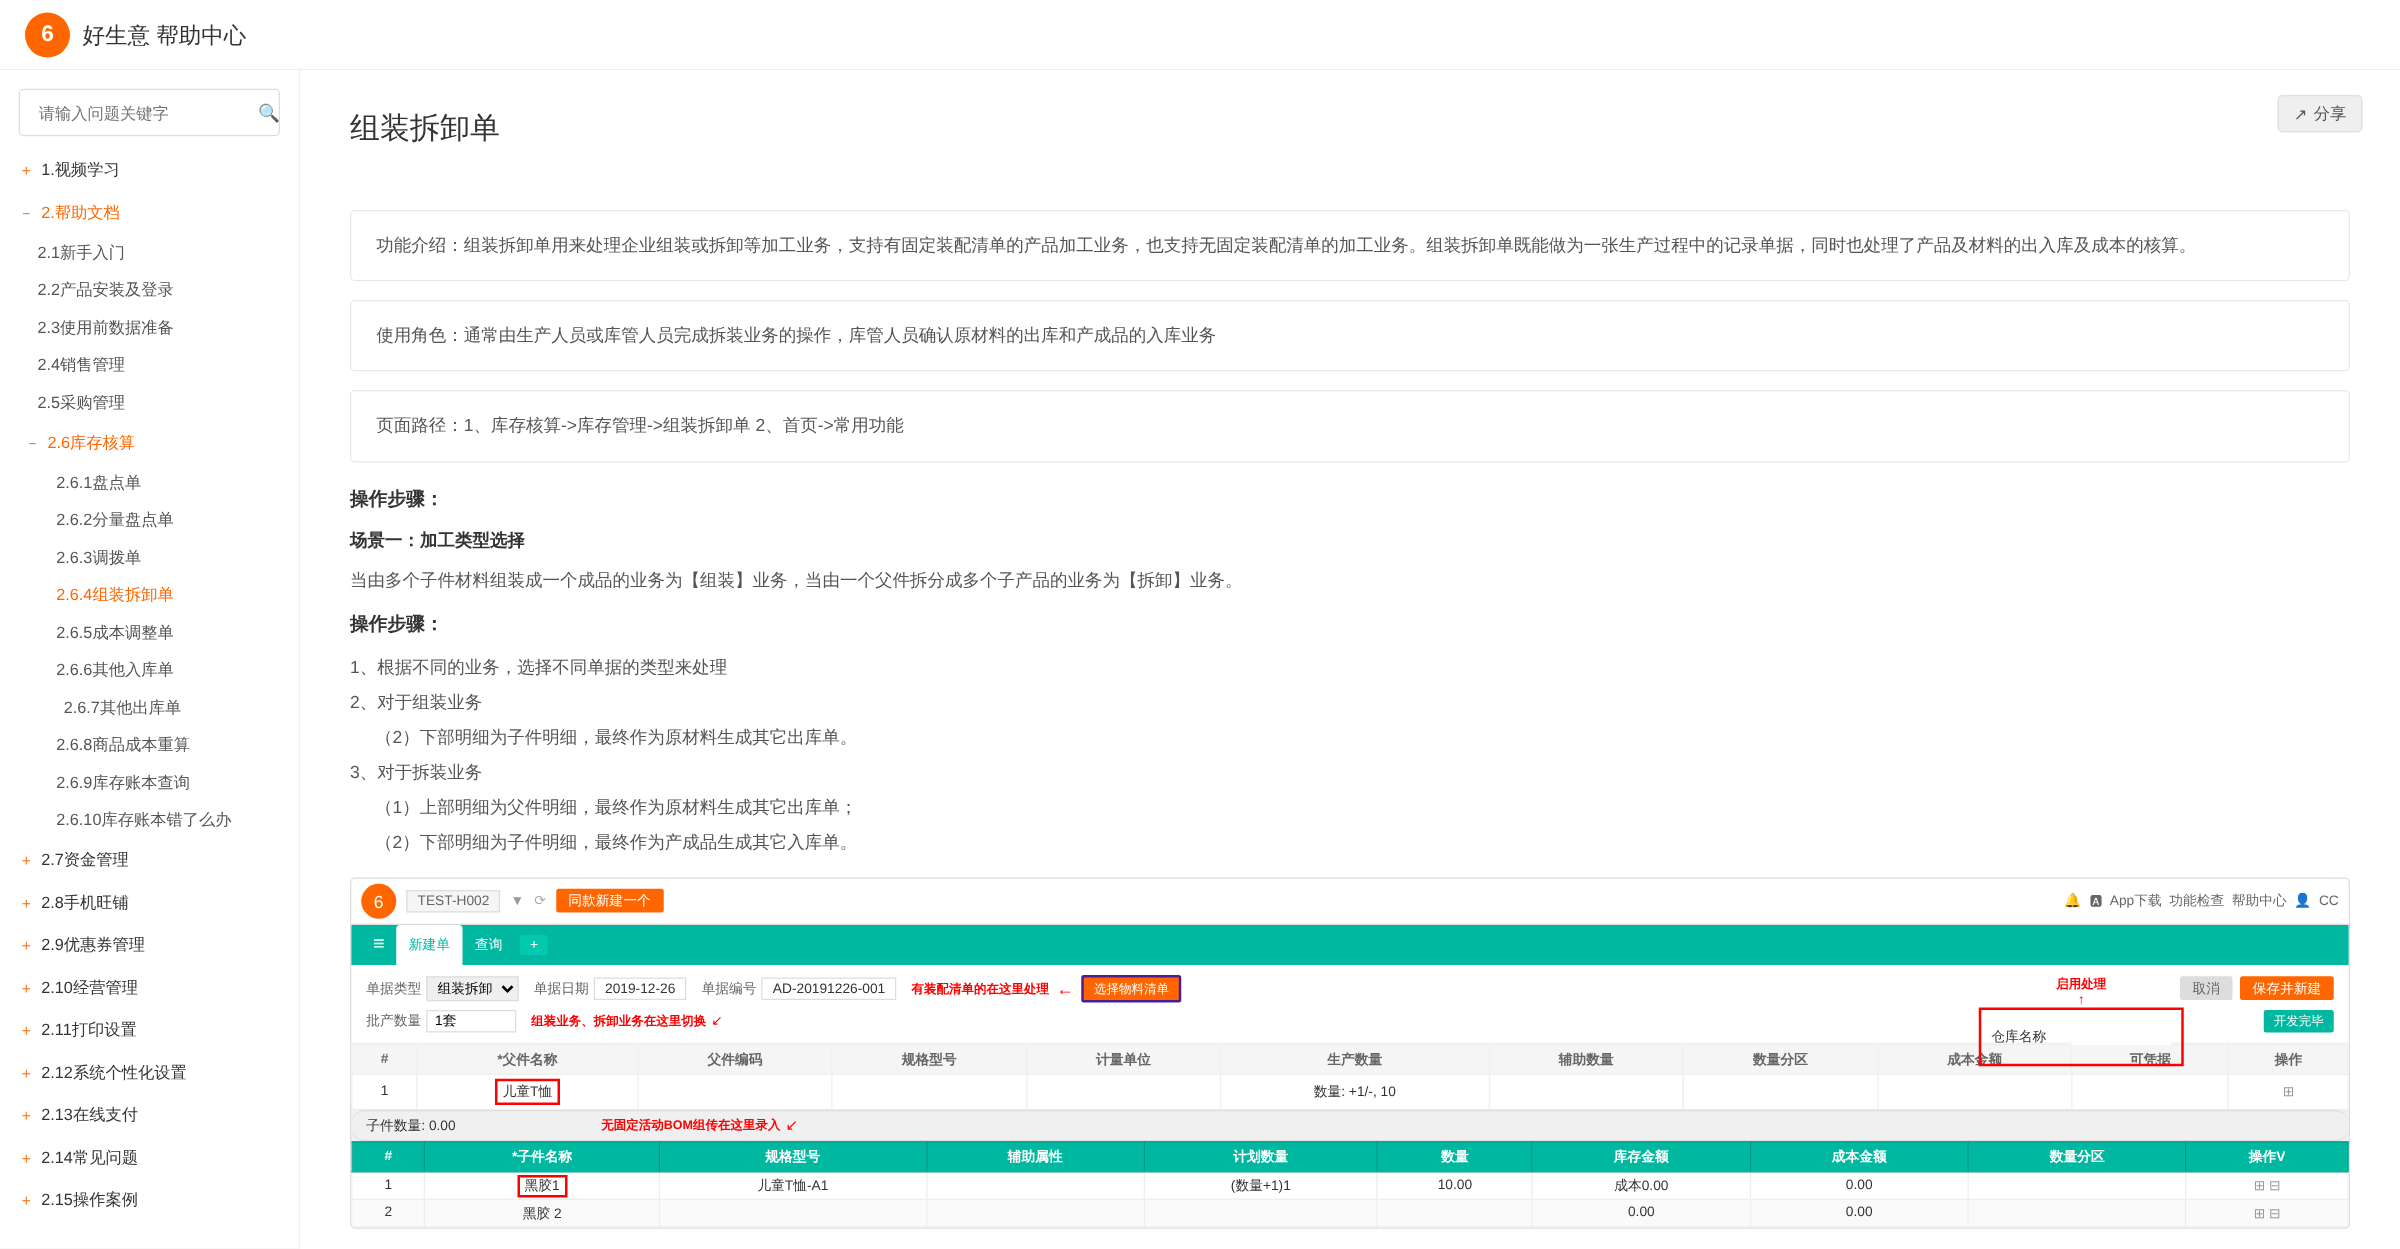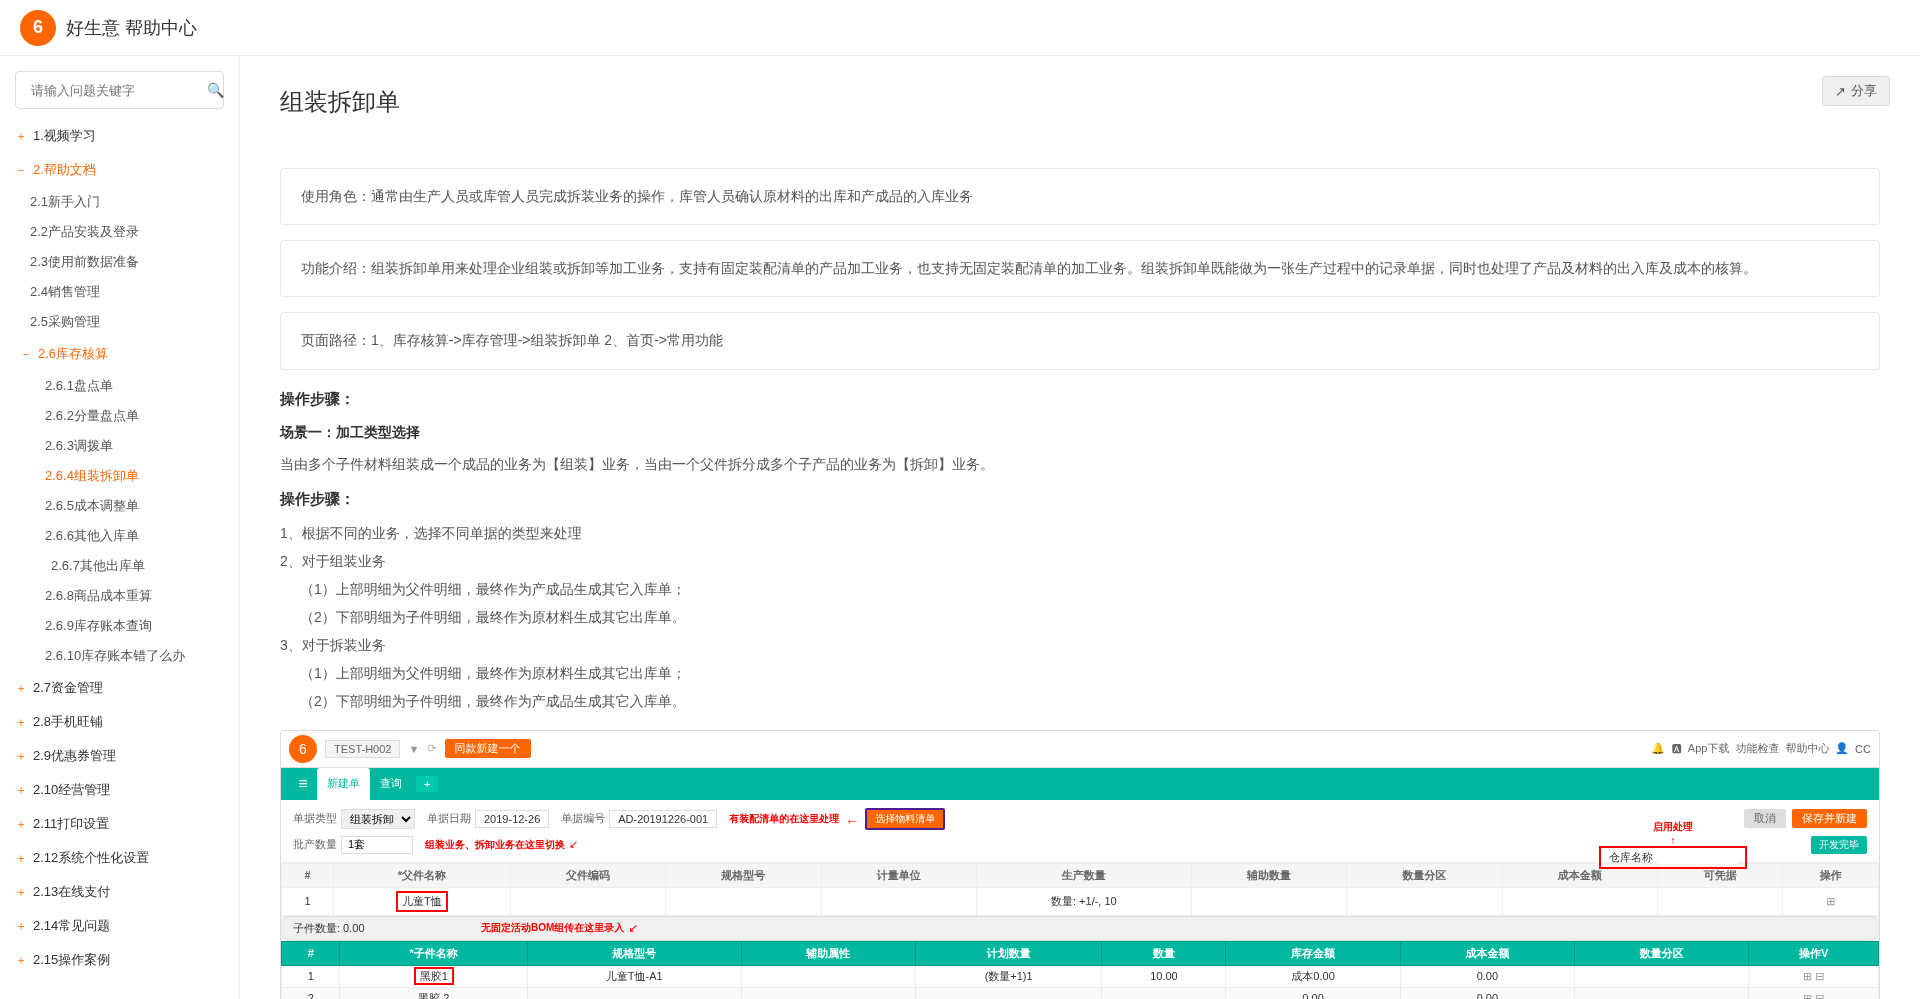--- a/index.html
+++ b/index.html
@@ -186,45 +186,44 @@
 
     <div style="display:flex; align-items:center; justify-content:space-between; margin-bottom:25px;">
       <h1 class="page-title">组装拆卸单</h1>
       <button class="share-btn">
         <span>↗</span>
         <span>分享</span>
       </button>
     </div>
 
     <div class="info-block">
+      <span>功能介绍：组装拆卸单用来处理企业组装或拆卸等加工业务，支持有固定装配清单的产品加工业务，也支持无固定装配清单的加工业务。组装拆卸单既能做为一张生产过程中的记录单据，同时也处理了产品及材料的出入库及成本的核算。</span>
+    </div>
+
+    <div class="info-block">
       <span>使用角色：通常由生产人员或库管人员完成拆装业务的操作，库管人员确认原材料的出库和产成品的入库业务</span>
-    </div>
-
-    <div class="info-block">
-      <span>功能介绍：组装拆卸单用来处理企业组装或拆卸等加工业务，支持有固定装配清单的产品加工业务，也支持无固定装配清单的加工业务。组装拆卸单既能做为一张生产过程中的记录单据，同时也处理了产品及材料的出入库及成本的核算。</span>
     </div>
 
     <div class="info-block">
       <span>页面路径：1、库存核算-&gt;库存管理-&gt;组装拆卸单  2、首页-&gt;常用功能</span>
     </div>
 
     <div class="section-title">操作步骤：</div>
 
     <div class="scene-title">场景一：加工类型选择</div>
 
     <div class="content-text">
       <span>当由多个子件材料组装成一个成品的业务为【组装】业务，当由一个父件拆分成多个子产品的业务为【拆卸】业务。</span>
     </div>
 
     <div class="section-title" style="margin-top:12px;">操作步骤：</div>
 
     <div class="content-text" style="line-height:2;">
       <div>1、根据不同的业务，选择不同单据的类型来处理</div>
       <div>2、对于组装业务</div>
-      <div style="padding-left:20px;">（1）上部明细为父件明细，最终作为产成品生成其它入库单；</div>
       <div style="padding-left:20px;">（2）下部明细为子件明细，最终作为原材料生成其它出库单。</div>
       <div>3、对于拆装业务</div>
       <div style="padding-left:20px;">（1）上部明细为父件明细，最终作为原材料生成其它出库单；</div>
       <div style="padding-left:20px;">（2）下部明细为子件明细，最终作为产成品生成其它入库单。</div>
     </div>
 
     <div class="screenshot-container" style="margin-top:15px;">
       <div class="app-screenshot">
 
         <div class="app-titlebar">
@@ -291,21 +290,21 @@
             </div>
 
             <div style="display:flex;align-items:center;gap:4px;">
               <span style="color:red;font-size:10px;font-weight:bold;white-space:nowrap;">组装业务、拆卸业务在这里切换</span>
               <span style="color:red;">↙</span>
             </div>
 
             <div style="position:absolute;right:120px;display:flex;flex-direction:column;align-items:center;">
               <span style="color:red;font-size:10px;font-weight:bold;">启用处理</span>
               <span style="color:red;">↑</span>
-              <div style="border:2px solid red;padding:2px 8px;font-size:11px;display:flex;align-items:center;gap:4px;">
+              <div style="border:2px solid red;padding:14px 8px;font-size:11px;display:flex;align-items:center;gap:20px;">
                 <span>仓库名称</span>
                 <input type="text" style="border: none; outline: none; font-size: 11px; width: 80px;">
               </div>
             </div>
 
             <div style="margin-left:auto;">
               <button class="teal-btn-small">开发完毕</button>
             </div>
           </div>
         </div>

